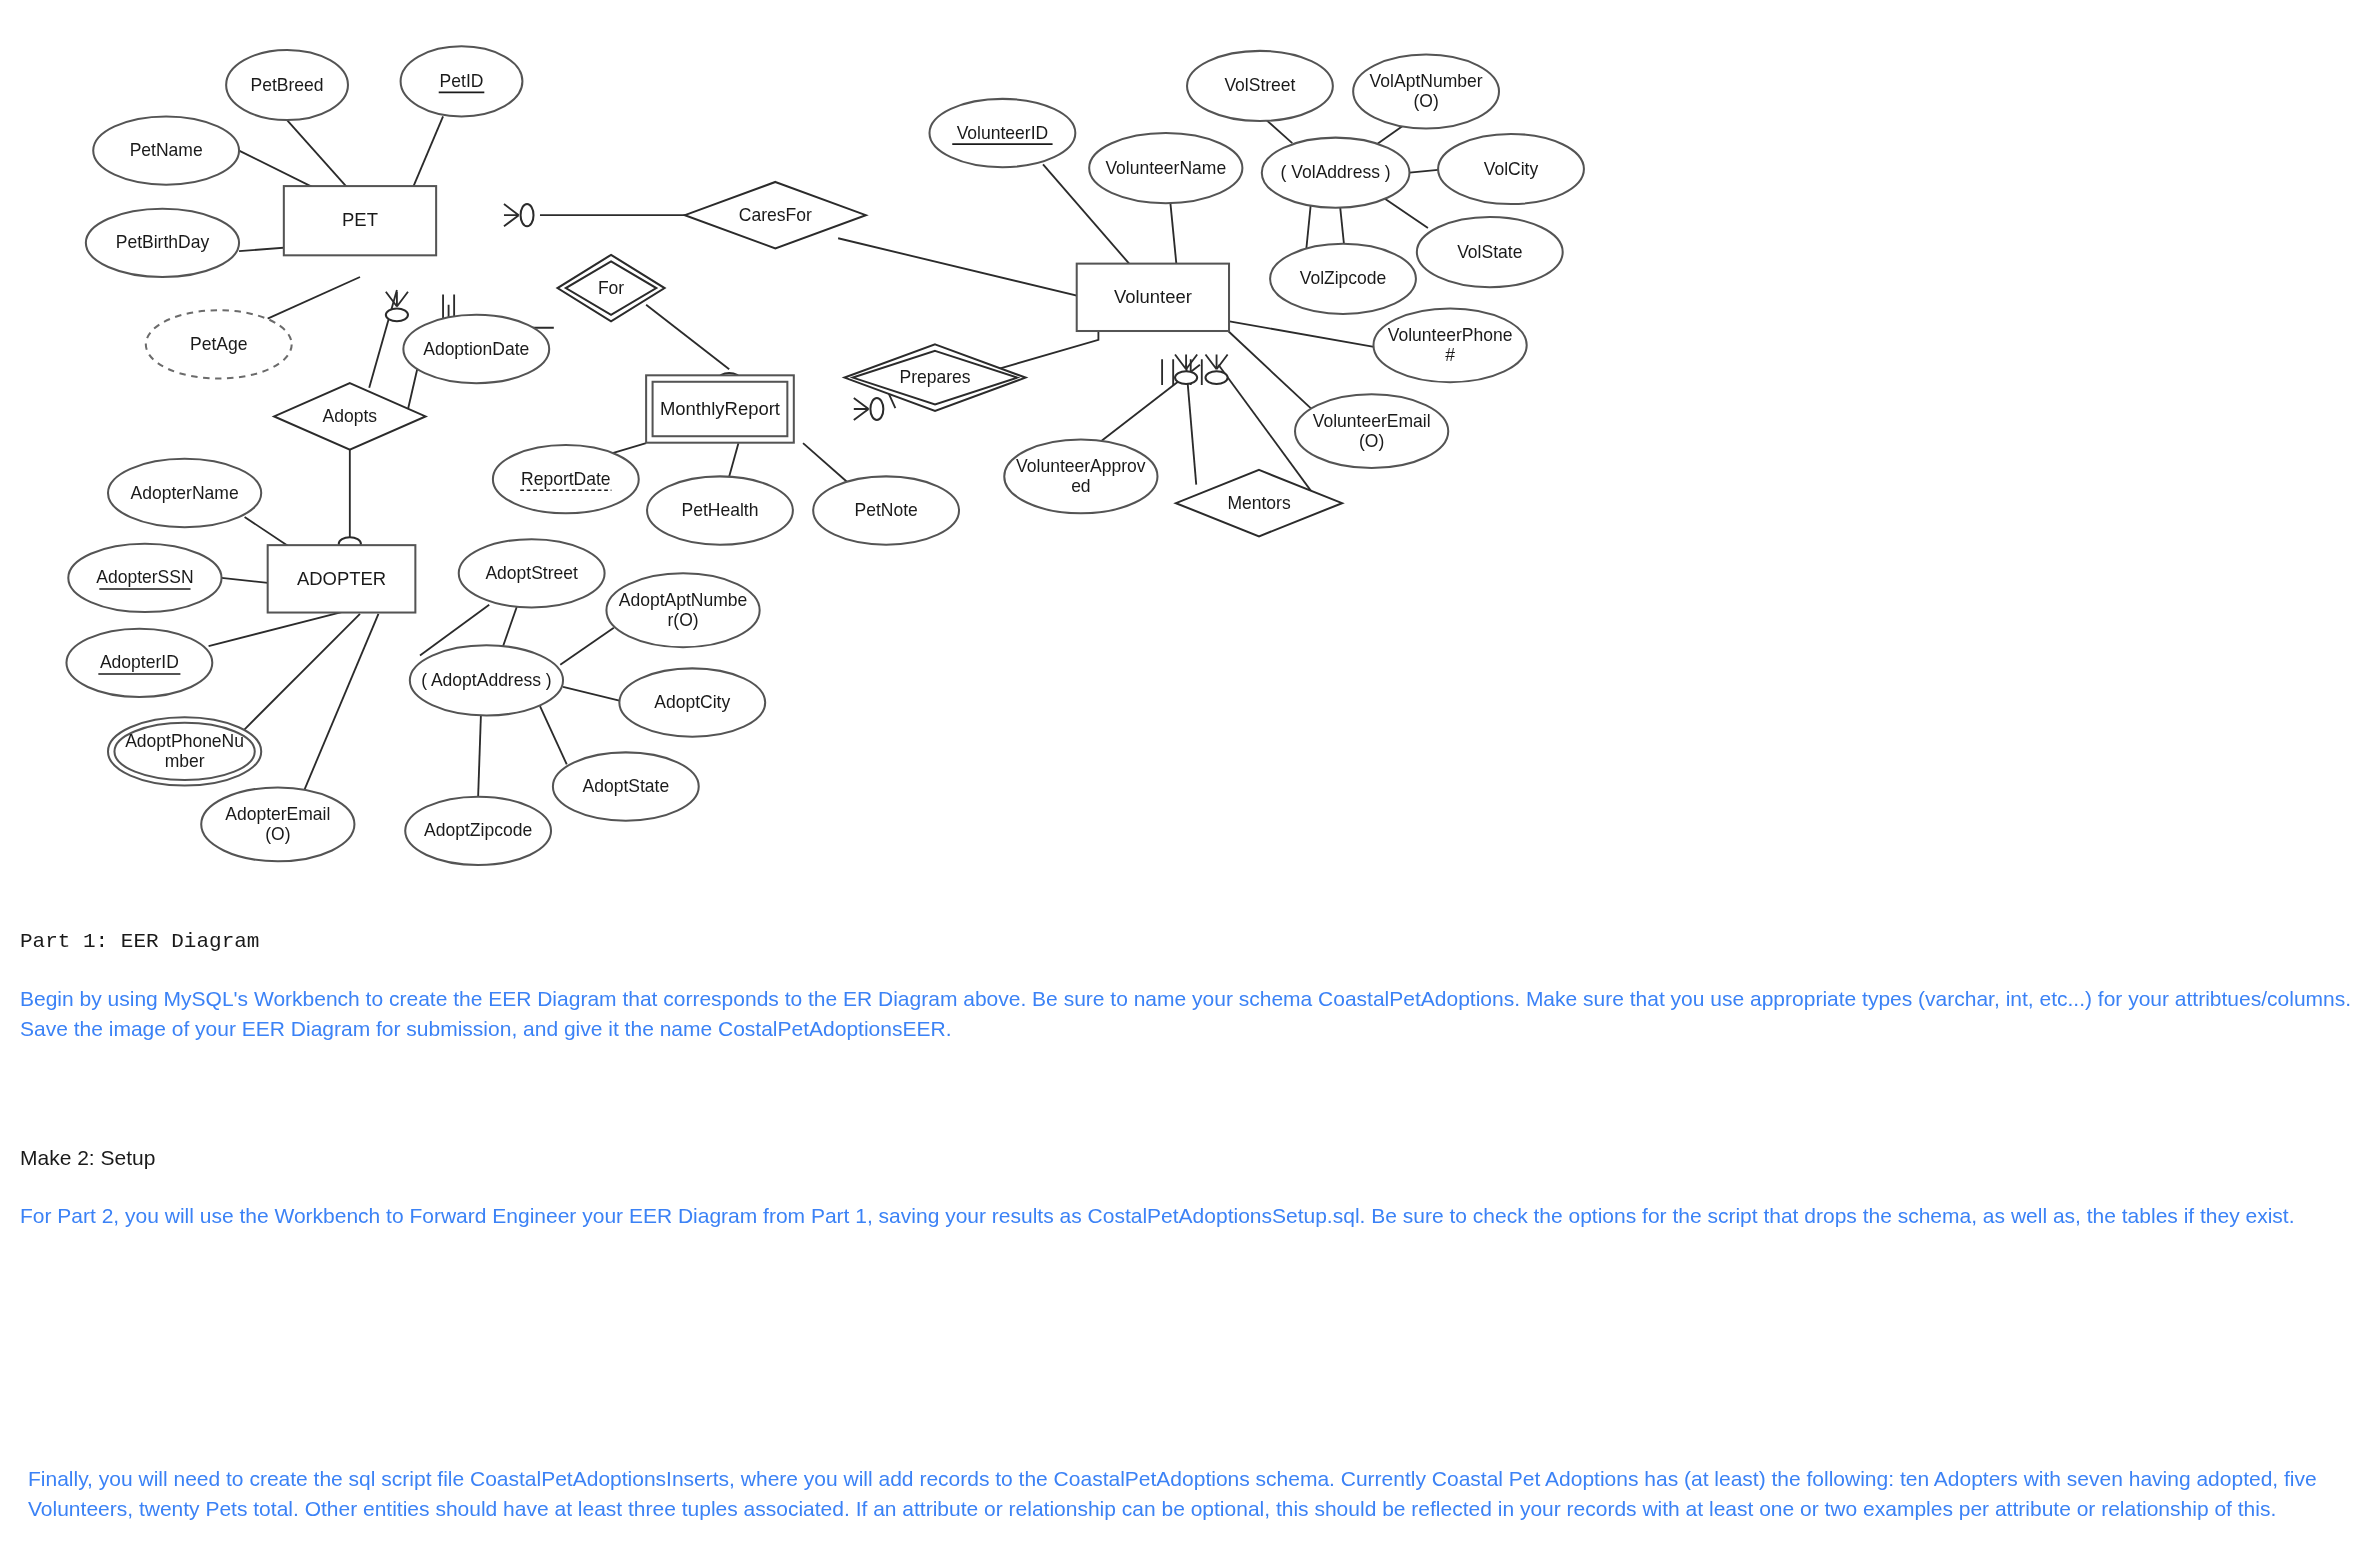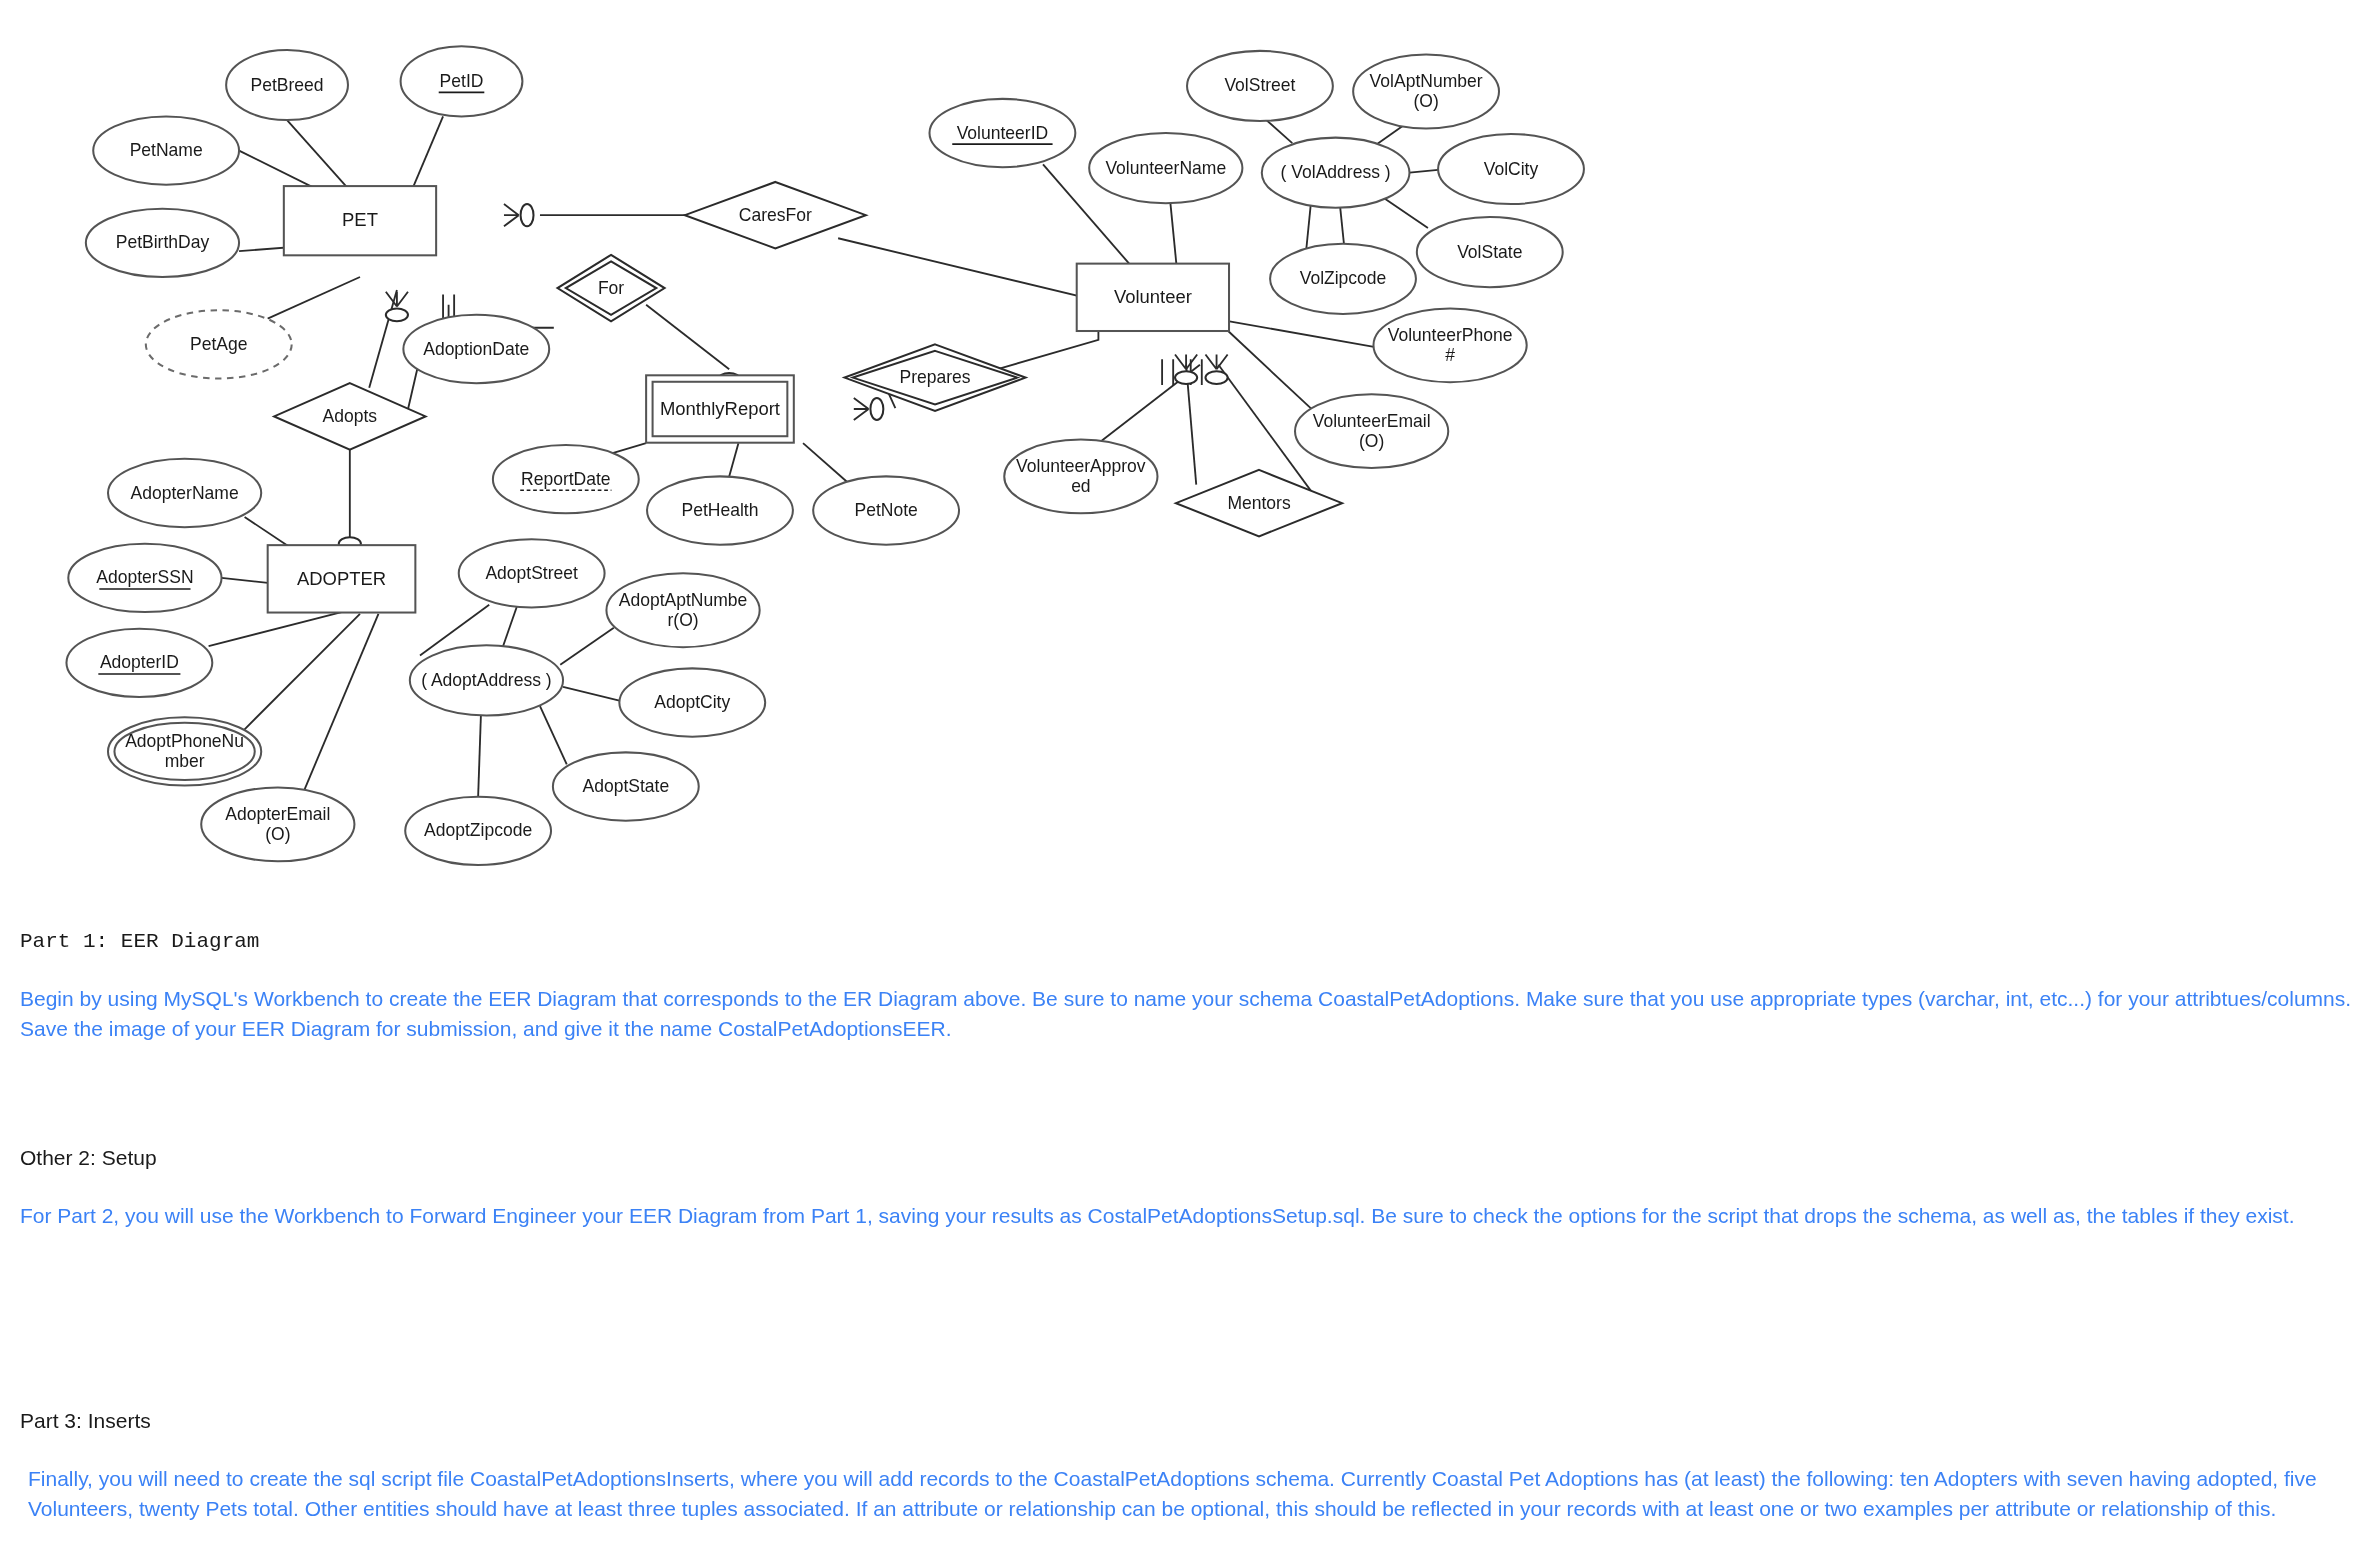--- a/index.html
+++ b/index.html
@@ -360,19 +360,18 @@
         <g>
           <ellipse cx="1171" cy="516" rx="83" ry="40" class="er-shape"></ellipse>
           <text x="1171" y="506" class="er-label">VolunteerApprov</text>
           <text x="1171" y="528" class="er-label">ed</text>
         </g>
       </g>
   </svg>
 
   <div class="prose prose-heading" id="part1-heading">Part 1: EER Diagram</div>
   <div class="prose prose-para" id="part1-para">Begin by using MySQL's Workbench to create the EER Diagram that corresponds to the ER Diagram above. Be sure to name your schema CoastalPetAdoptions. Make sure that you use appropriate types (varchar, int, etc...) for your attribtues/columns. Save the image of your EER Diagram for submission, and give it the name CostalPetAdoptionsEER.</div>
-  <div class="prose prose-heading" id="part2-heading">Other 2: Setup</div>
+  <div class="prose prose-heading" id="part2-heading">Make 2: Setup</div>
   <div class="prose prose-para" id="part2-para">For Part 2, you will use the Workbench to Forward Engineer your EER Diagram from Part 1, saving your results as CostalPetAdoptionsSetup.sql. Be sure to check the options for the script that drops the schema, as well as, the tables if they exist.</div>
-  <div class="prose prose-heading" id="part3-heading">Part 3: Inserts</div>
   <div class="prose prose-para" id="part3-para">Finally, you will need to create the sql script file CoastalPetAdoptionsInserts, where you will add records to the CoastalPetAdoptions schema. Currently Coastal Pet Adoptions has (at least) the following: ten Adopters with seven having adopted, five Volunteers, twenty Pets total. Other entities should have at least three tuples associated. If an attribute or relationship can be optional, this should be reflected in your records with at least one or two examples per attribute or relationship of this.</div>
 
 </div>
 
 
 </body></html>

